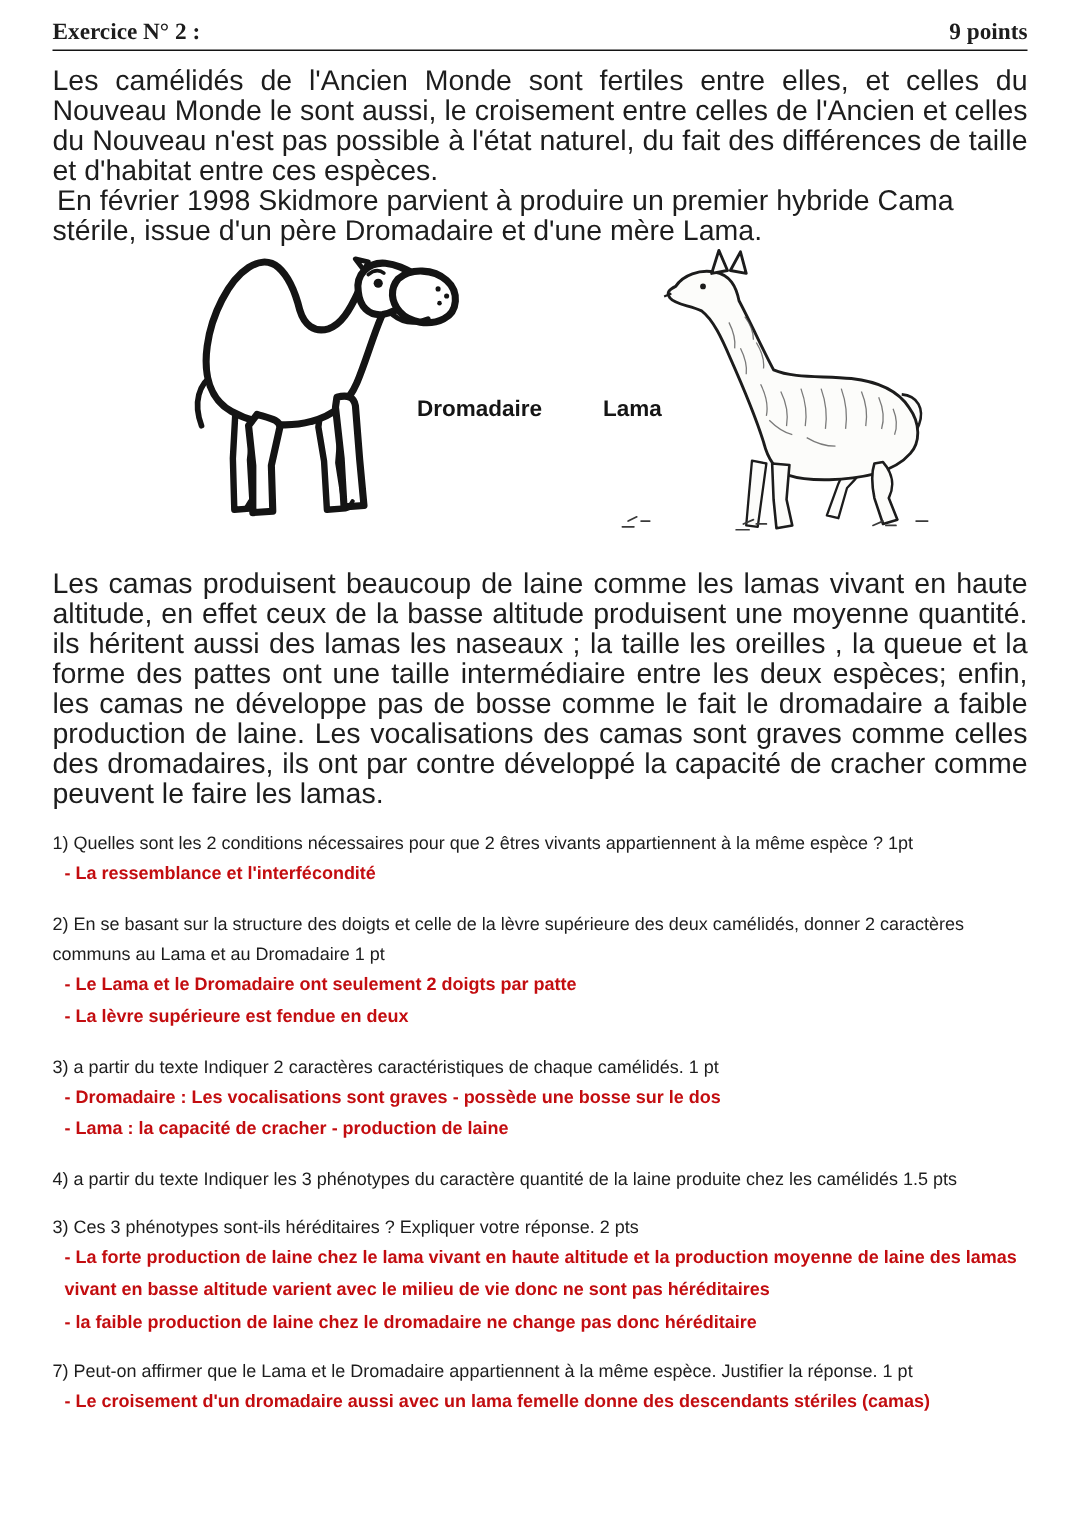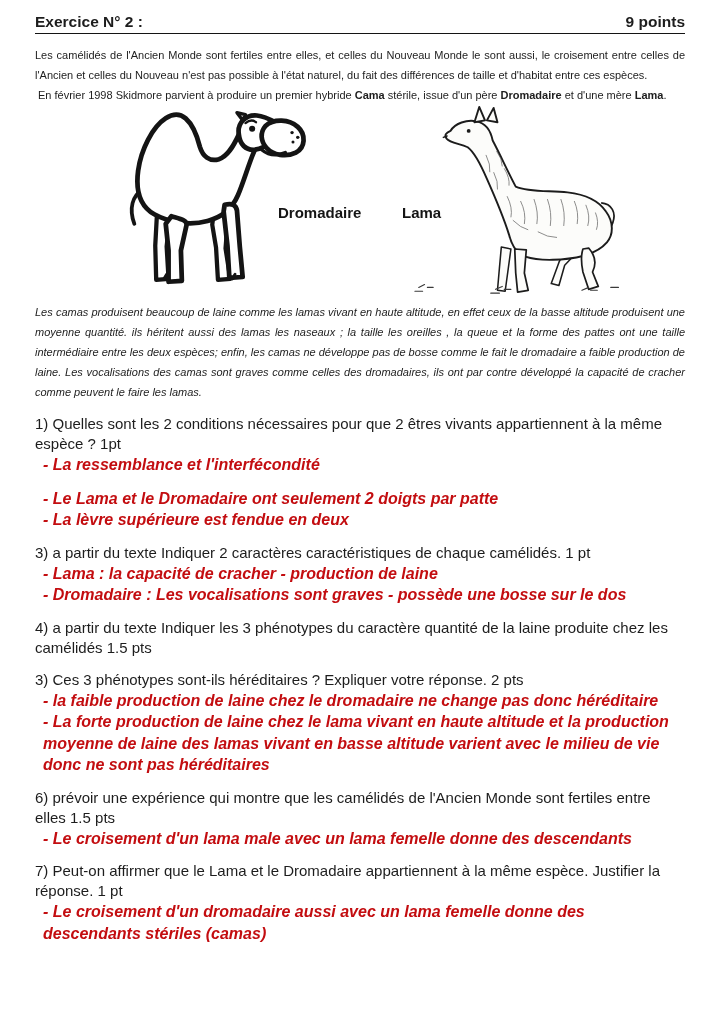--- a/index.html
+++ b/index.html
@@ -10,48 +10,48 @@
     margin: 0 auto;
     background: #ffffff;
     font-family: "Liberation Sans", sans-serif;
     color: #1d1d1d;
     padding: 13px 35px 0 35px;
     overflow: hidden;
   }
   
   .exercise-header {
     display: flex; justify-content: space-between; align-items: baseline;
-    font-family: Liberation Sans, sans-serif;
+    font-family: Liberation Serif, serif;
     font-weight: bold; font-size: 15.5px;
     border-bottom: 1.7px solid #141414;
     padding-bottom: 2px;
   }
   
-  .para { font-size: 11px; line-height: 20px; margin: 0; }
+  .para { font-size: 19px; line-height: 20px; margin: 0; }
   .justify { text-align: justify; }
   .p1 { margin-top: 11px; }
   .p2 { text-indent: 3px; }
-  .p2 b { font-weight: bold; }
+  .p2 b { font-weight: normal; }
   
   .camelid-figure { position: relative; height: 192px; margin: 0; }
   .fig-dromedary { position: absolute; left: 68px;  top: 0; width: 228px; height: 192px; }
   .fig-llama     { position: absolute; left: 354px; top: 0; width: 240px; height: 192px; }
   .fig-label {
     position: absolute; top: 99px;
     font-weight: bold; font-size: 15px; color: #151515;
   }
   .label-dromadaire { left: 243px; }
   .label-lama { left: 367px; }
-  .desc { margin-top: 5px; font-style: italic; }
+  .desc { margin-top: 23px; }
   
   .question-block { margin-top: 12px; }
-  .question-text { font-size: 15px; line-height: 20px; color: #1d1d1d; }
+  .question-text { font-size: 12px; line-height: 20px; color: #1d1d1d; }
   .answer-line {
-    font-size: 16px; line-height: 21.5px;
-    font-weight: bold; font-style: italic;
+    font-size: 12px; line-height: 21.5px;
+    font-weight: bold; 
     color: var(--answer_red, #c30d10);
     padding-left: 8px;
   }
 </style>
 </head>
 <body>
 
 <div class="page">
 
   <div class="exercise-header">
@@ -176,43 +176,40 @@
   </div>
 
   <p class="para justify desc">Les camas produisent beaucoup de laine comme les lamas vivant en haute altitude, en effet ceux de la basse altitude produisent une moyenne quantité. ils héritent aussi des lamas les naseaux ; la taille les oreilles , la queue et la forme des pattes ont une taille intermédiaire entre les deux espèces; enfin, les camas ne développe pas de bosse comme le fait le dromadaire a faible production de laine. Les vocalisations des camas sont graves comme celles des dromadaires, ils ont par contre développé la capacité de cracher comme peuvent le faire les lamas.</p>
 
   <div class="question-block">
     <div class="question-text">1) Quelles sont les 2 conditions nécessaires pour que 2 êtres vivants appartiennent à la même espèce ? 1pt</div>
     <div class="answer-line">- La ressemblance et l'interfécondité</div>
   </div>
 
   <div class="question-block">
+    <div class="question-text">2) En se basant sur la structure des doigts et celle de la lèvre supérieure des deux camélidés, donner 2 caractères communs au Lama et au Dromadaire 1 pt</div>
     <div class="answer-line">- Le Lama et le Dromadaire ont seulement 2 doigts par patte</div>
     <div class="answer-line">- La lèvre supérieure est fendue en deux</div>
   </div>
 
   <div class="question-block">
     <div class="question-text">3) a partir du texte Indiquer 2 caractères caractéristiques de chaque camélidés. 1 pt</div>
+    <div class="answer-line">- Dromadaire : Les vocalisations sont graves - possède une bosse sur le dos</div>
     <div class="answer-line">- Lama : la capacité de cracher - production de laine</div>
-    <div class="answer-line">- Dromadaire : Les vocalisations sont graves - possède une bosse sur le dos</div>
   </div>
 
   <div class="question-block">
     <div class="question-text">4) a partir du texte Indiquer les 3 phénotypes du caractère quantité de la laine produite chez les camélidés 1.5 pts</div>
   </div>
 
   <div class="question-block">
     <div class="question-text">3) Ces 3 phénotypes sont-ils héréditaires ? Expliquer votre réponse. 2 pts</div>
+    <div class="answer-line">- La forte production de laine chez le lama vivant en haute altitude et la production moyenne de laine des lamas vivant en basse altitude varient avec le milieu de vie donc ne sont pas héréditaires</div>
     <div class="answer-line">- la faible production de laine chez le dromadaire ne change pas donc héréditaire</div>
-    <div class="answer-line">- La forte production de laine chez le lama vivant en haute altitude et la production moyenne de laine des lamas vivant en basse altitude varient avec le milieu de vie donc ne sont pas héréditaires</div>
-  </div>
-
-  <div class="question-block">
-    <div class="question-text">6) prévoir une expérience qui montre que les camélidés de l'Ancien Monde sont fertiles entre elles 1.5 pts</div>
-    <div class="answer-line">- Le croisement d'un lama male avec un lama femelle donne des descendants</div>
-  </div>
+  </div>
+
 
   <div class="question-block">
     <div class="question-text">7) Peut-on affirmer que le Lama et le Dromadaire appartiennent à la même espèce. Justifier la réponse. 1 pt</div>
     <div class="answer-line">- Le croisement d'un dromadaire aussi avec un lama femelle donne des descendants stériles (camas)</div>
   </div>
 
 </div>
 
 </body></html>

